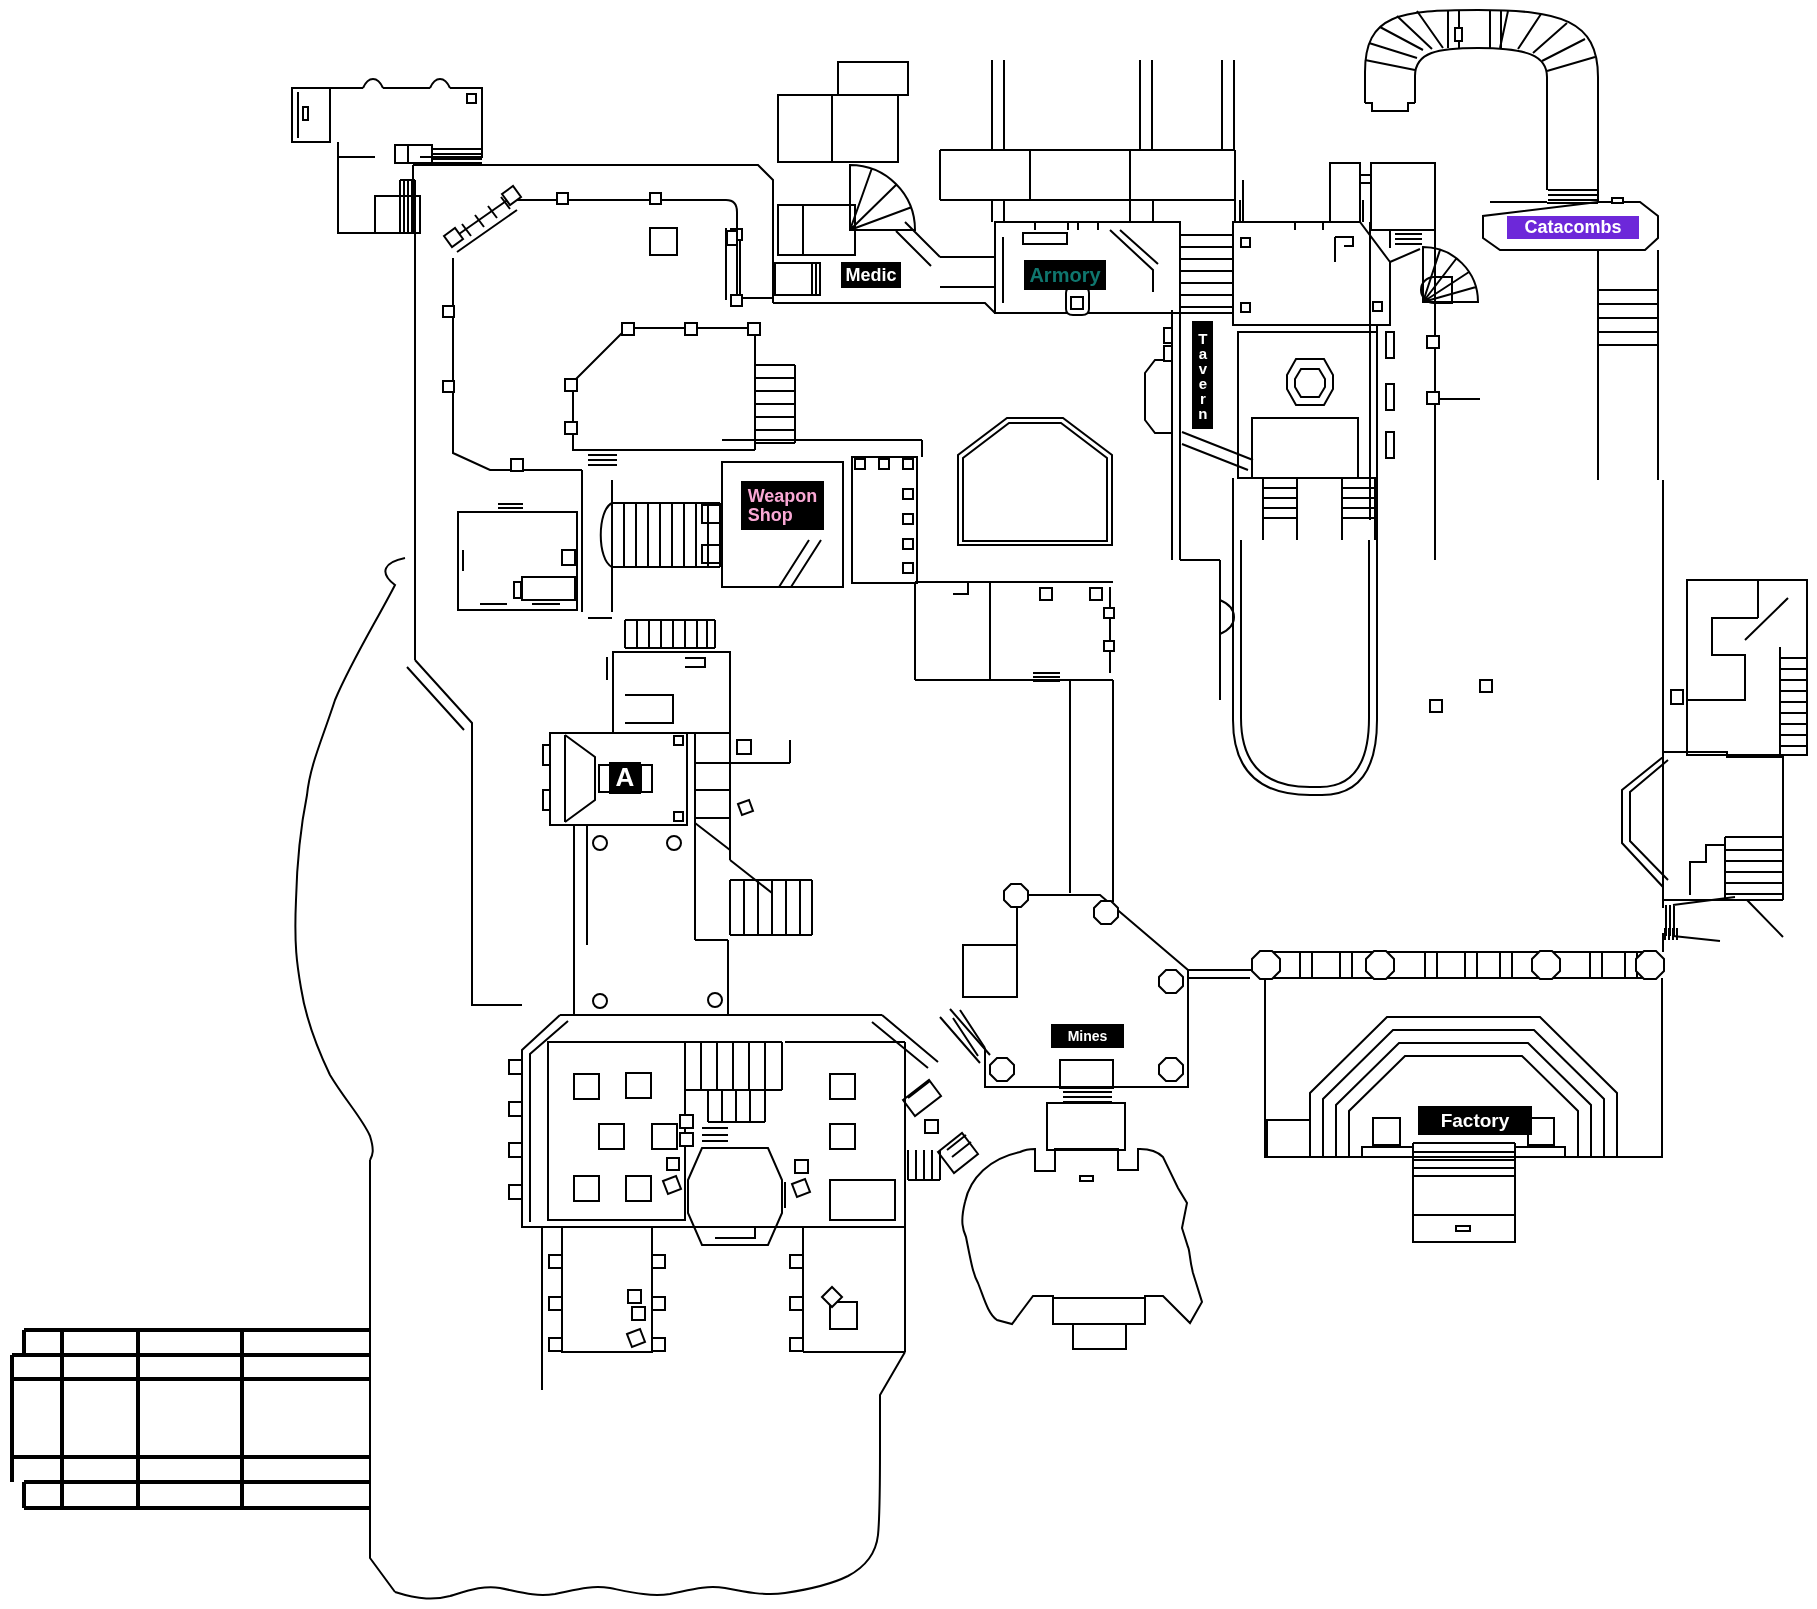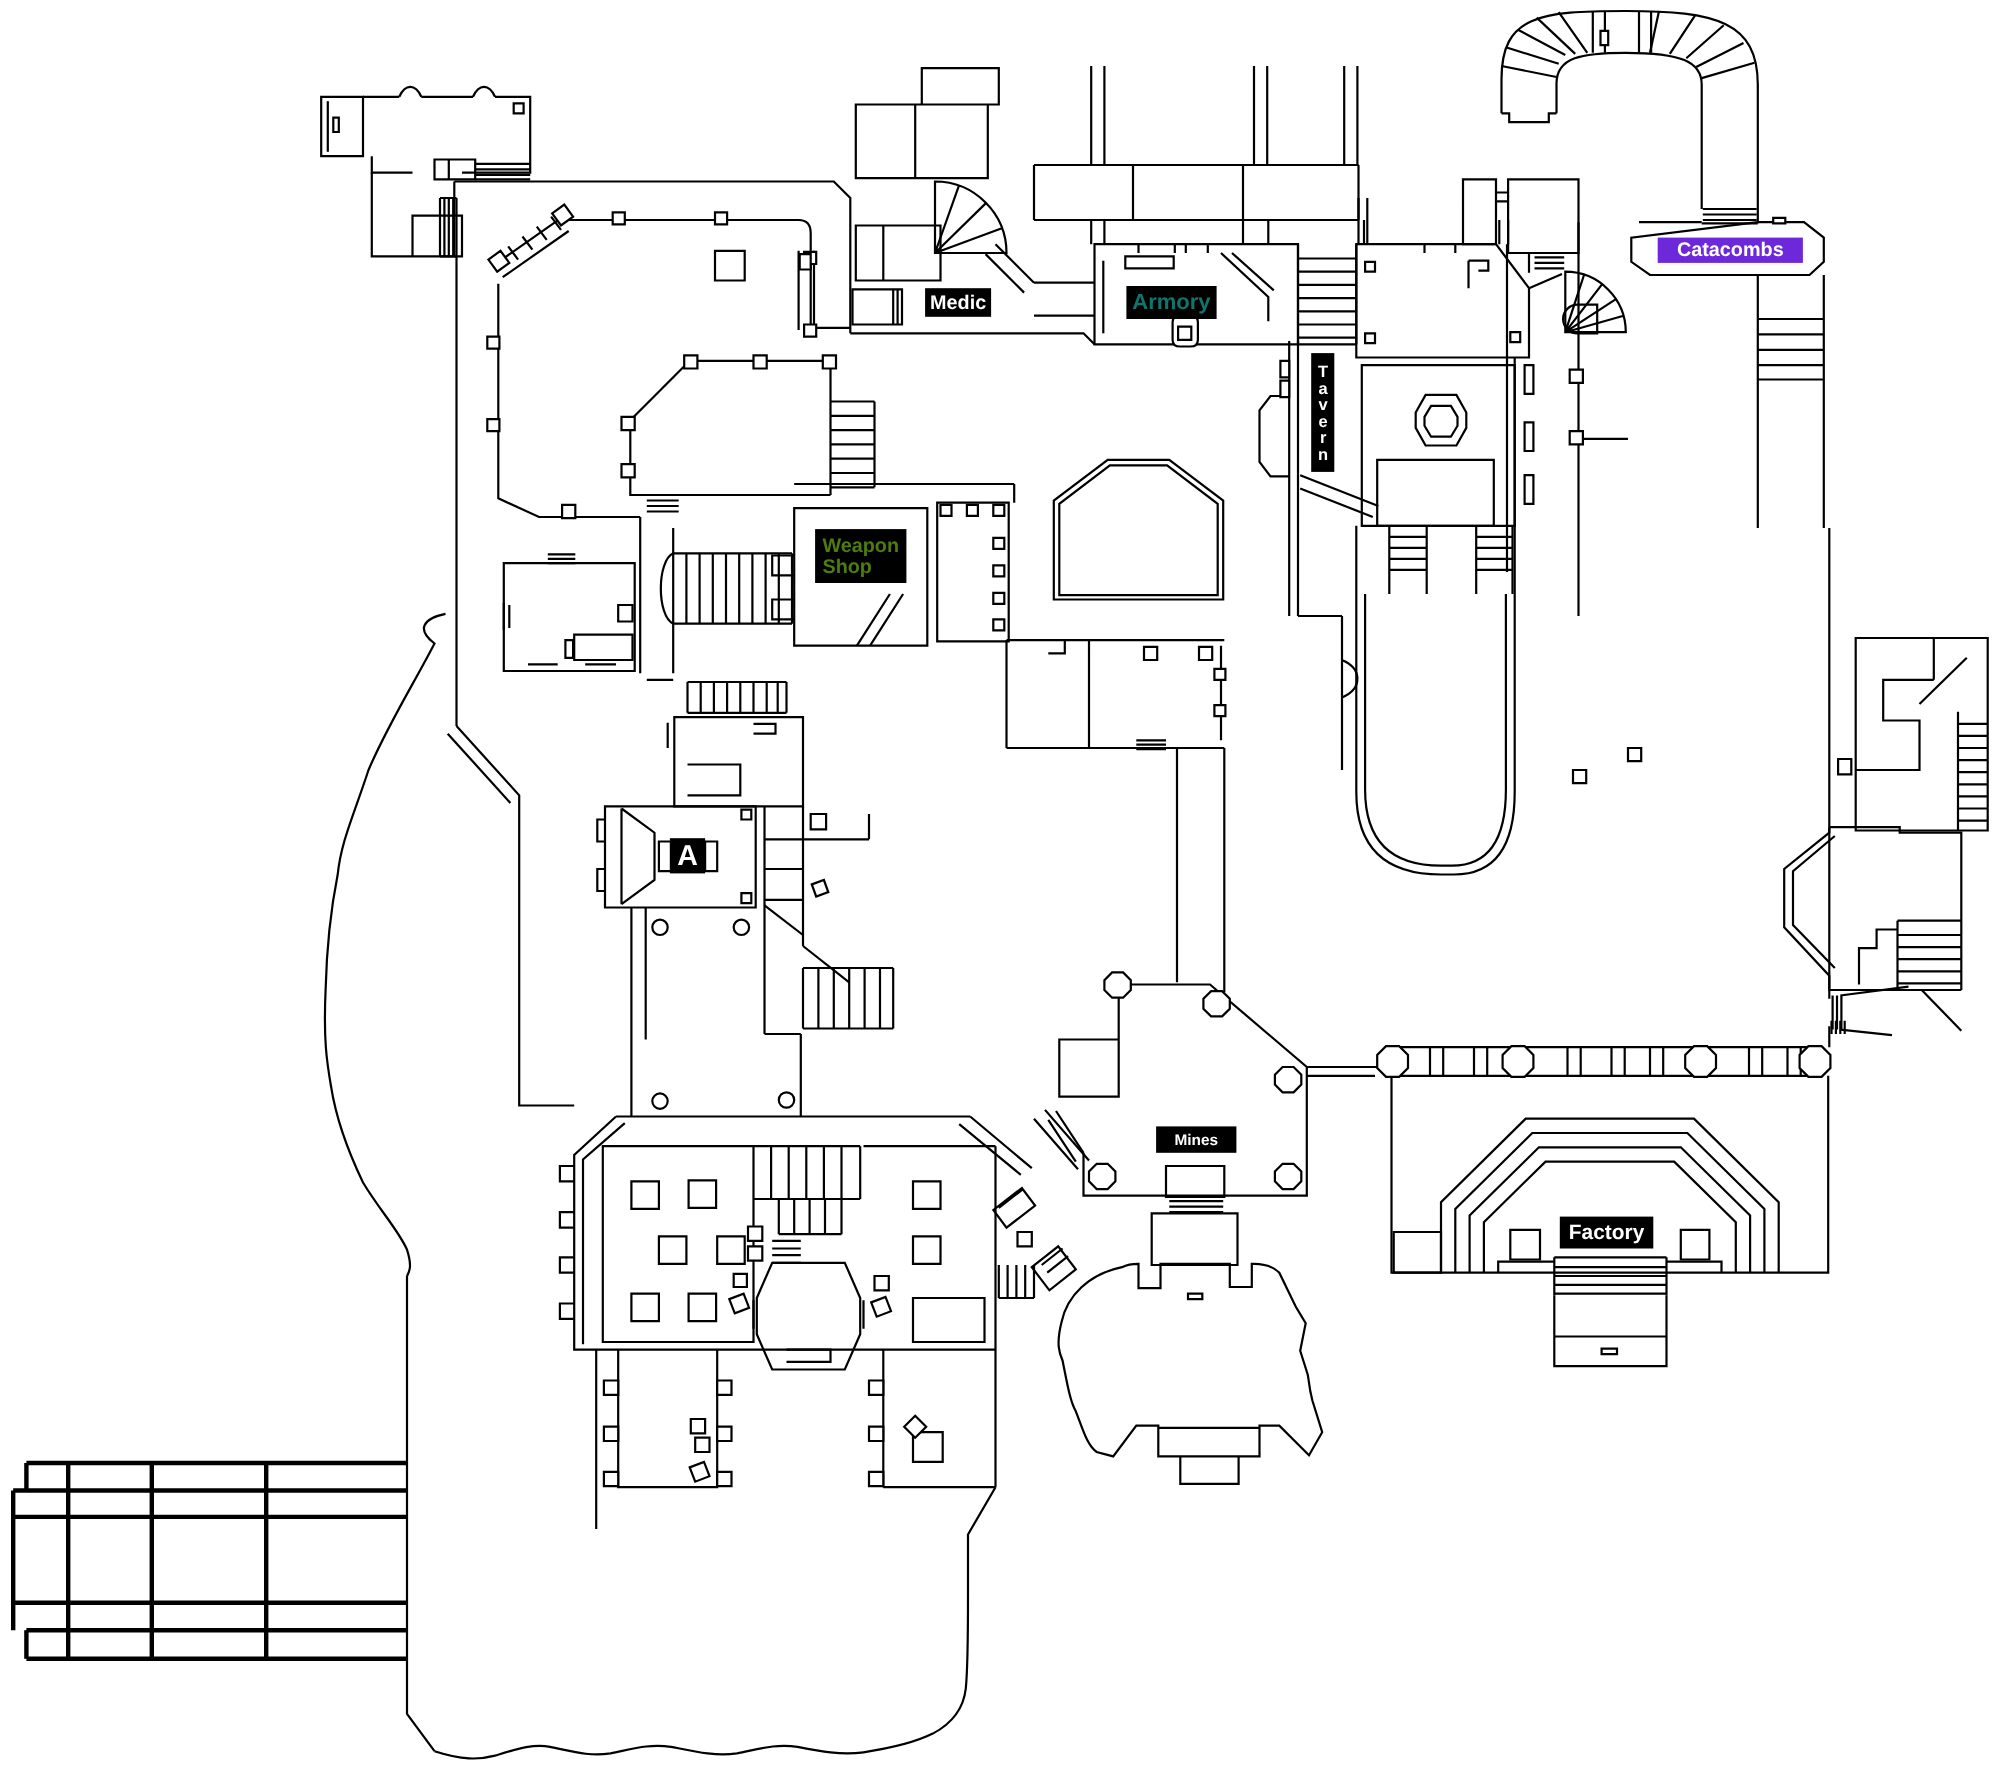--- a/index.html
+++ b/index.html
@@ -270,19 +270,19 @@
       <path d="M593,843 a7,7 0 1 0 14,0 a7,7 0 1 0 -14,0" class="pillar"></path>
       <path d="M667,843 a7,7 0 1 0 14,0 a7,7 0 1 0 -14,0" class="pillar"></path>
       <path d="M593,1001 a7,7 0 1 0 14,0 a7,7 0 1 0 -14,0" class="pillar"></path>
       <path d="M708,1000 a7,7 0 1 0 14,0 a7,7 0 1 0 -14,0" class="pillar"></path>
     </svg>
   <div id="labels">
       <div class="maplabel" style="left: 841px; top: 262px; width: 60px; height: 26px; font-size: 18px; background: rgb(0, 0, 0); color: rgb(255, 255, 255);">Medic</div>
       <div class="maplabel" style="left: 1024px; top: 260px; width: 82px; height: 30px; font-size: 20px; background: rgb(0, 0, 0); color: #0f766e;">Armory</div>
       <div class="maplabel vertical" style="left: 1192px; top: 321px; width: 21px; height: 108px; font-size: 15px; background: rgb(0, 0, 0); color: rgb(255, 255, 255);">Tavern</div>
       <div class="maplabel" style="left: 1507px; top: 216px; width: 132px; height: 23px; font-size: 18px; background: #6d28d9; color: rgb(255, 255, 255);">Catacombs</div>
-      <div class="maplabel" style="left: 741px; top: 481px; width: 83px; height: 49px; font-size: 18px; background: rgb(0, 0, 0); color: #4d7c0f;">Weapon
+      <div class="maplabel" style="left: 741px; top: 481px; width: 83px; height: 49px; font-size: 18px; background: rgb(0, 0, 0); color: #f9a8d4;">Weapon
 Shop</div>
       <div class="maplabel" style="left: 609px; top: 762px; width: 32px; height: 32px; font-size: 26px; background: rgb(0, 0, 0); color: rgb(255, 255, 255);">A</div>
       <div class="maplabel" style="left: 1051px; top: 1024px; width: 73px; height: 24px; font-size: 14px; background: rgb(0, 0, 0); color: rgb(255, 255, 255);">Mines</div>
-      <div class="maplabel" style="left: 1418px; top: 1106px; width: 85px; height: 29px; font-size: 19px; background: rgb(0, 0, 0); color: rgb(255, 255, 255);">Factory</div>
+      <div class="maplabel" style="left: 1418px; top: 1106px; width: 114px; height: 29px; font-size: 19px; background: rgb(0, 0, 0); color: rgb(255, 255, 255);">Factory</div>
     </div>
 </div>
 
 </body></html>

